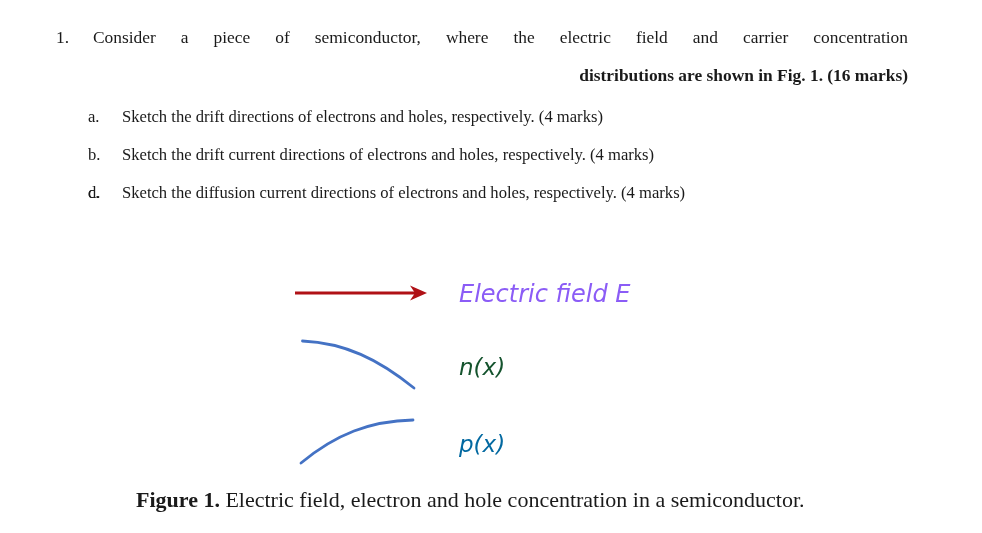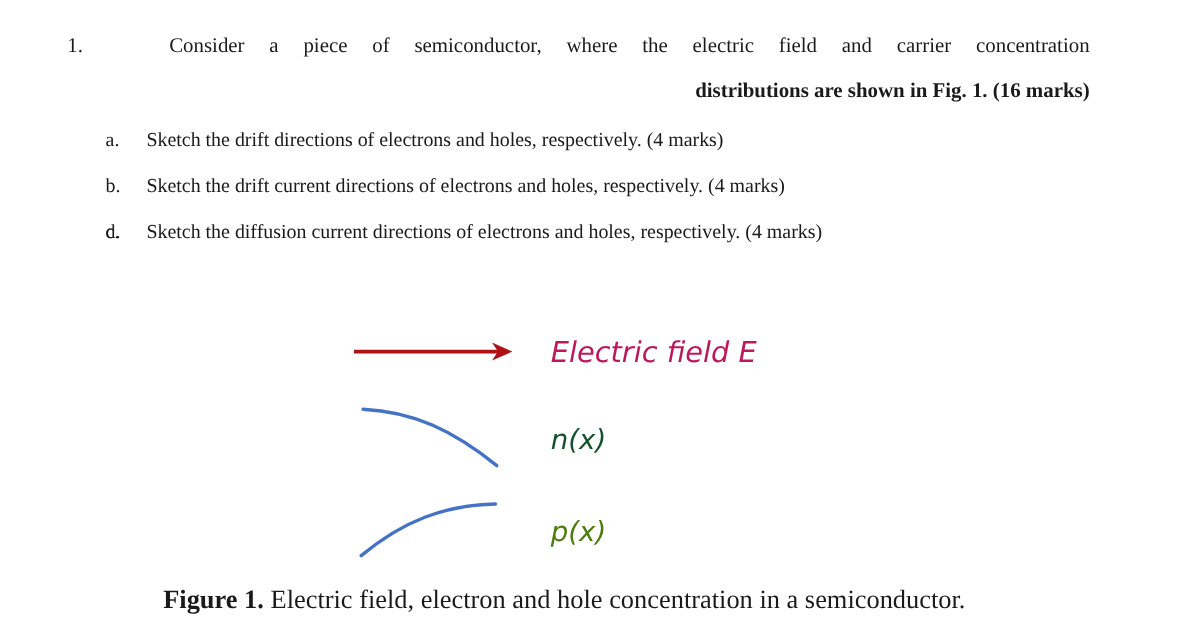--- a/index.html
+++ b/index.html
@@ -38,21 +38,21 @@
     text-align: justify;
     text-justify: inter-word;
   }
   .q-main .marker {
     position: absolute;
     left: 0;
     top: 0;
     font-size: 17.4px;
     line-height: 38px;
   }
-  .q-main .body { display: block; margin-left: 48px; }
+  .q-main .body { display: block; }
   .q-main .line1 {
     display: block;
     text-align: justify;
     text-align-last: justify;
     white-space: normal;
   }
   .q-main .line2 {
     display: block;
     text-align: right;
     font-weight: bold;
@@ -100,33 +100,33 @@
     position: absolute;
     font-family: "DejaVu Sans", "Liberation Sans", sans-serif;
     font-style: italic;
     font-weight: 500;
     white-space: nowrap;
   }
   .label-efield {
     left: 459px;
     top: 22px;
     font-size: 24px;
-    color: #be185d;
+    color: #8b5cf6;
   }
   .label-nx {
     left: 459px;
     top: 96px;
     font-size: 23px;
     color: #14532d;
   }
   .label-px {
     left: 459px;
     top: 173px;
     font-size: 23px;
-    color: #4d7c0f;
+    color: #0369a1;
   }
 
   
   .caption {
     position: absolute;
     left: 136px;
     top: 487px;
     font-size: 22px;
     line-height: 26px;
     white-space: nowrap;

